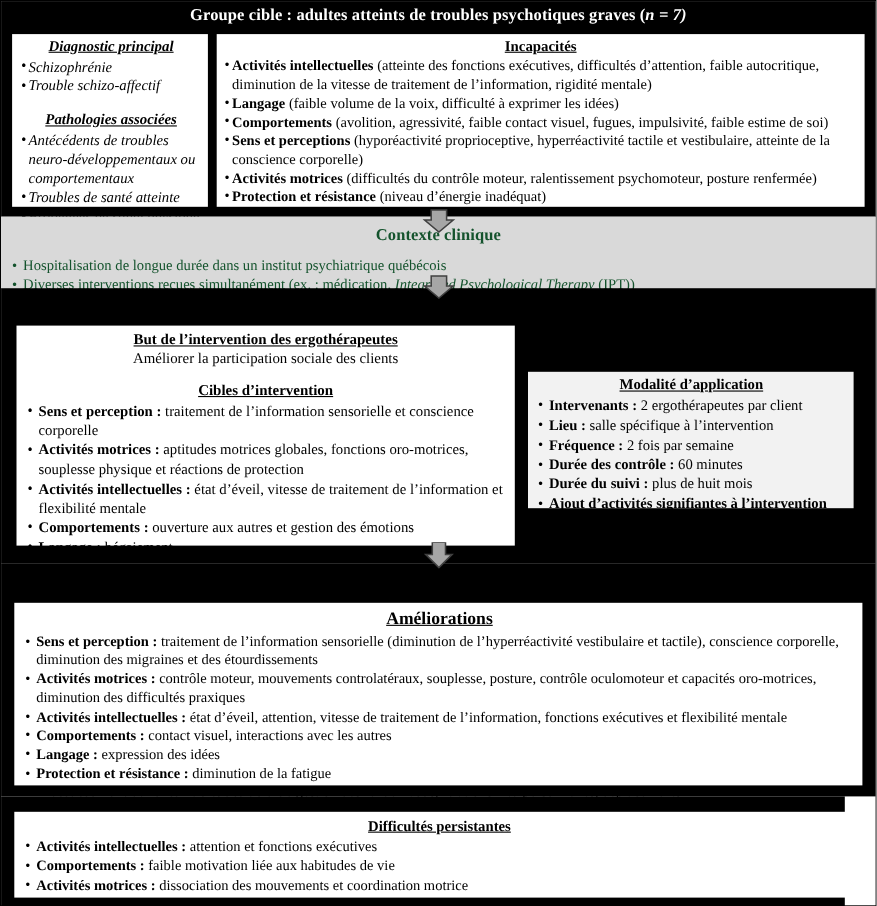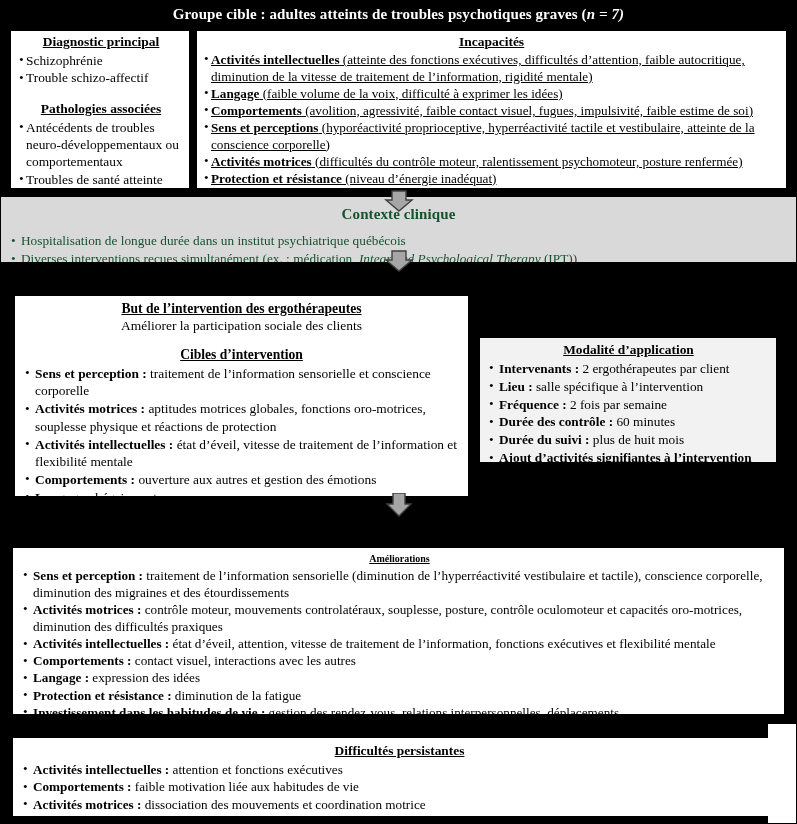--- a/index.html
+++ b/index.html
@@ -112,28 +112,28 @@
     height: 24px;
     box-sizing: border-box;
     font-family: Liberation Serif, serif;
   }
   #groupe-left {
     position: absolute;
     left: 10px; top: 30px;
     width: 178px;
     height: 157px;
     padding: 3px 5px 0 7px;
+    font-style: italic;
   }
   #groupe-right {
     position: absolute;
     left: 196px; top: 30px;
     width: 589px;
     height: 157px;
     padding: 3px 6px 0 6px;
-    text-decoration: underline;
   }
   #groupe-left .card-head { margin-bottom: 1px; }
   #groupe-left ul.bl > li { font-size: 13.4px; line-height: 1.3; }
   #groupe-left .gap { height: 13px; }
   #groupe-right ul.bl > li { margin-bottom: 0.5px; }
 
   
   .arrow {
     position: absolute;
     width: 30px;
@@ -211,21 +211,21 @@
     height: 30px;
     box-sizing: border-box;
   }
   #indic-card {
     position: absolute;
     left: 12px; top: 36px;
     width: 771px;
     height: 166px;
     padding: 5px 6px 0 8px;
   }
-  #indic-card .card-head { font-size: 10px; }
+  #indic-card .card-head { font-size: 16px; }
   #indic-card ul.bl > li { font-size: 13.2px; line-height: 1.3; }
 
   
   #sec-diff {
     position: absolute;
     left: 0; top: 723px;
     width: 767px;
     height: 101px;
     background: #000;
   }

